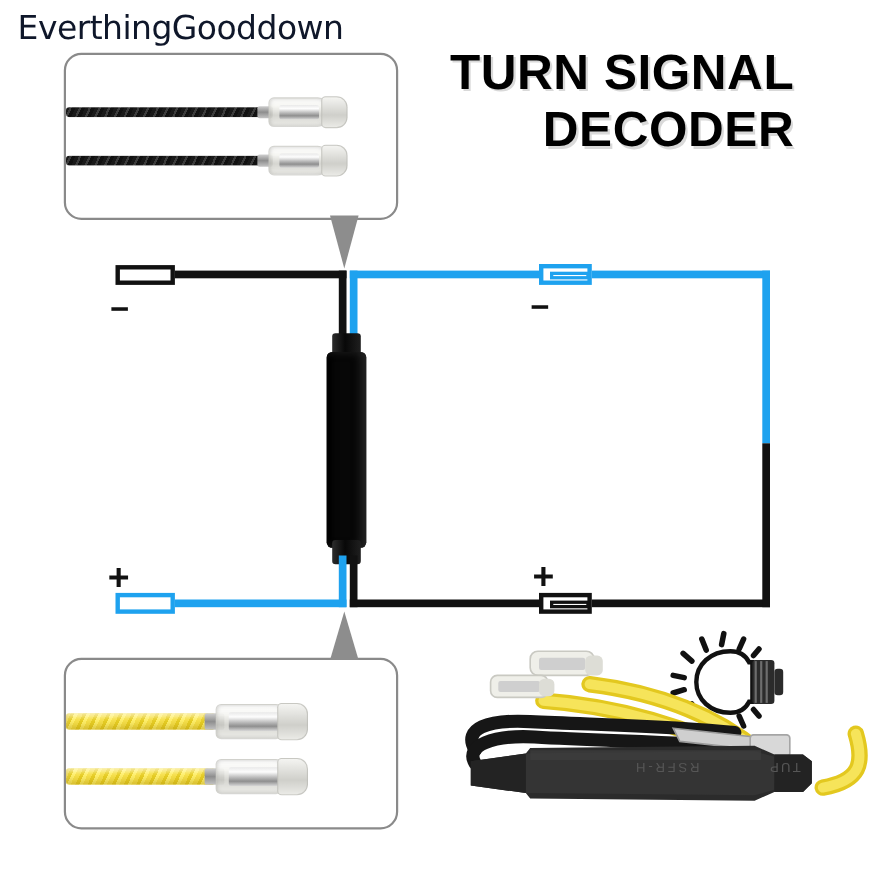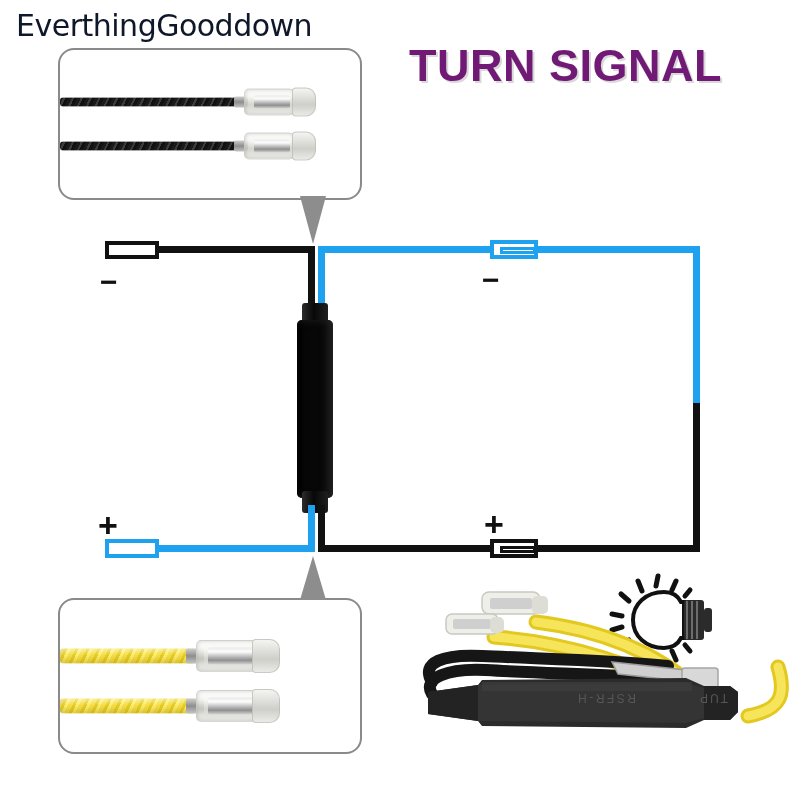--- a/index.html
+++ b/index.html
@@ -18,21 +18,21 @@
     font-size:30px;font-weight:400;
     color:#0f172a;
     letter-spacing:-0.5px;
     white-space:nowrap;
     font-family:"DejaVu Sans", sans-serif;
   }
 
   
   .headline{position:absolute;left:392px;top:40px;width:330px;text-align:right;}
   .title-line{
-    font-size:45px;font-weight:bold;color:#701a75;
+    font-size:45px;font-weight:bold;color:#000000;
     line-height:52px;letter-spacing:0.5px;
     text-shadow:2px 2px 0 rgba(170,170,170,.45);
     white-space:nowrap;
   }
   .badge{
     display:inline-block;margin-top:12px;
     background:#3ca7e8;color:#fff;
     font-size:18px;letter-spacing:.4px;
     padding:6px 18px 7px 18px;border-radius:16px;
     white-space:nowrap;
@@ -148,20 +148,21 @@
 </style>
 </head>
 <body>
 
 <div id="page">
 
   <div class="watermark">EverthingGooddown</div>
 
   <div class="headline">
     <div class="title-line">TURN SIGNAL</div>
+    <div class="title-line">DECODER</div>
   </div>
 
   <div class="photo-card" id="card-black">
     <div class="wire-row wire-black" style="left:0;top:52px;width:300px;">
       <div class="wire-body" style="width:182px;"></div>
       <div class="terminal" style="left:174px;">
         <div class="t-crimp" style="left:0;width:14px;height:11px;"></div>
         <div class="t-sleeve" style="left:10px;width:52px;height:25px;"></div>
         <div class="t-metal" style="left:20px;width:36px;height:13px;"></div>
         <div class="t-cap" style="left:58px;width:22px;height:27px;"></div>

